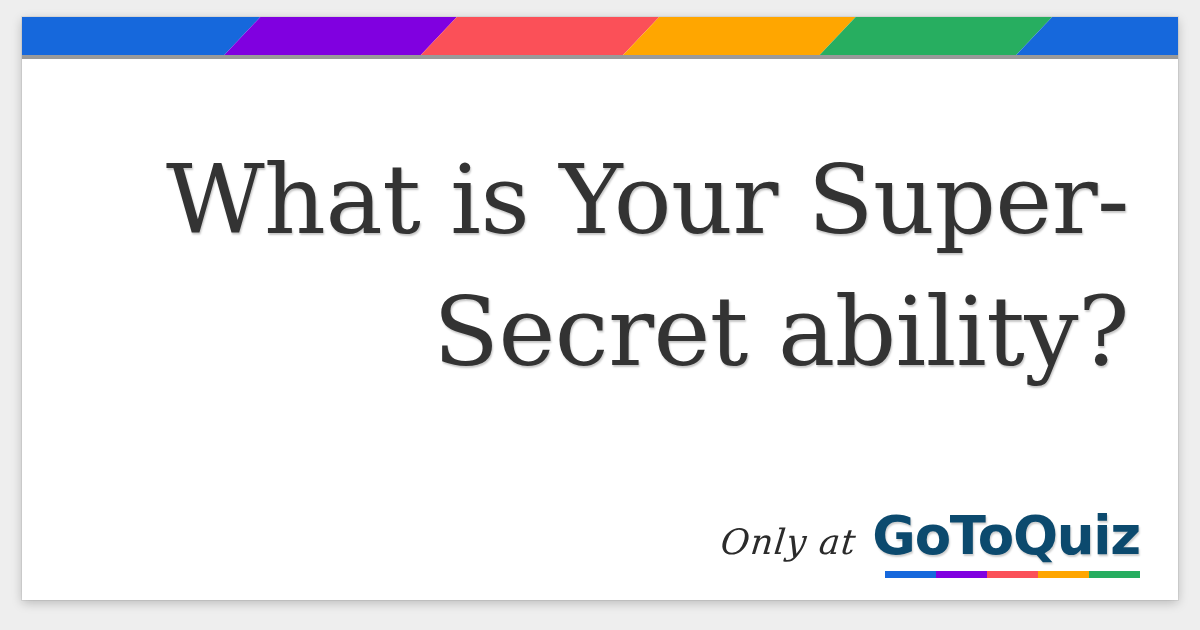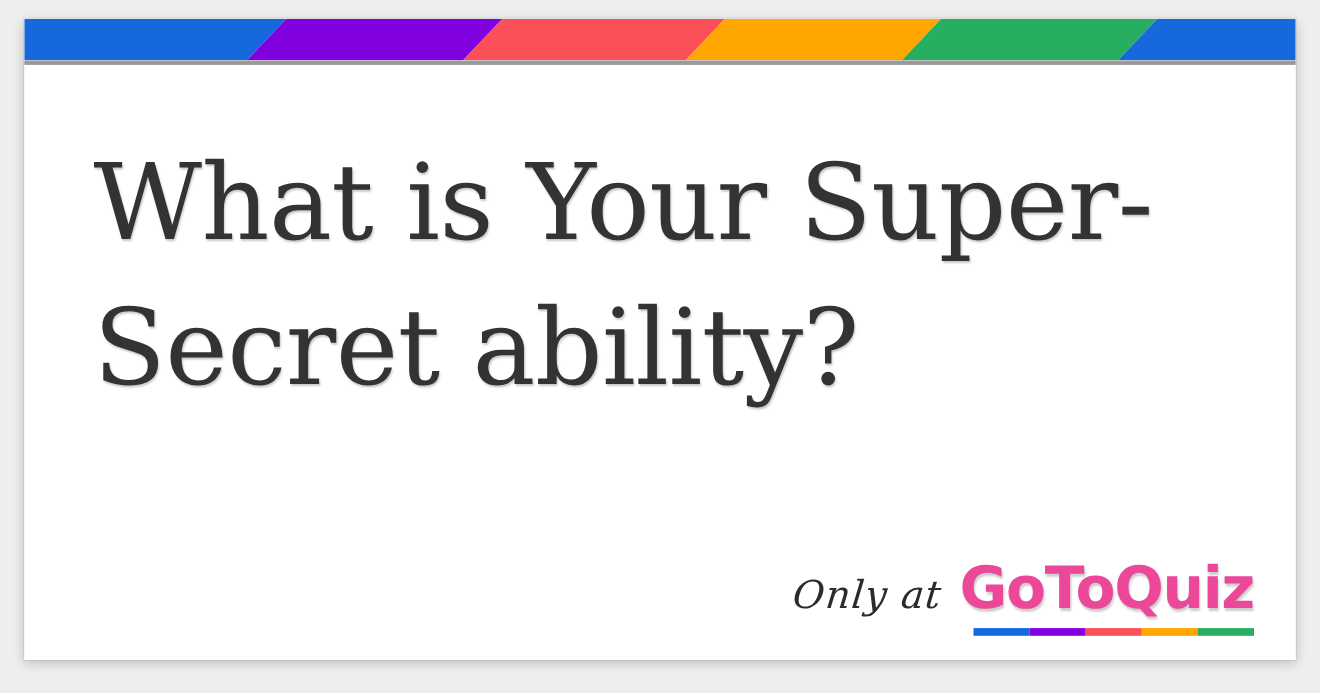--- a/index.html
+++ b/index.html
@@ -56,29 +56,30 @@
   }
 
   
   .title-wrap {
     position: absolute;
     left: 63px;
     top: 101px;
     width: 1060px;
   }
   .title {
-    margin: 0;
+    margin: 16px;
     font-family: "DejaVu Serif", "Liberation Serif", serif;
     font-size: 96px;
     line-height: 1.38;
     font-weight: 400;
     color: #333333;
     letter-spacing: -0.5px;
     text-shadow: 1px 2px 2px rgba(0,0,0,0.22);
     word-break: normal;
+    text-align: right;
   }
 
   
   .brand {
     position: absolute;
     right: 38px;
     bottom: 22px;
     display: flex;
     flex-direction: column;
     align-items: flex-end;
@@ -94,21 +95,21 @@
     color: #2b2b2b;
     letter-spacing: 1px;
     transform: skewX(-6deg);
     margin-right: 16px;
     white-space: nowrap;
   }
   .brand-name {
     font-family: "DejaVu Sans", "Liberation Sans", sans-serif;
     font-weight: bold;
     font-size: 53px;
-    color: #ec4899;
+    color: #0c4a6e;
     letter-spacing: -1.2px;
     text-shadow: 1px 2px 2px rgba(0,0,0,0.20);
     white-space: nowrap;
   }
   .brand-underline {
     display: flex;
     width: 255px;
     height: 7px;
     margin-top: 5px;
   }

